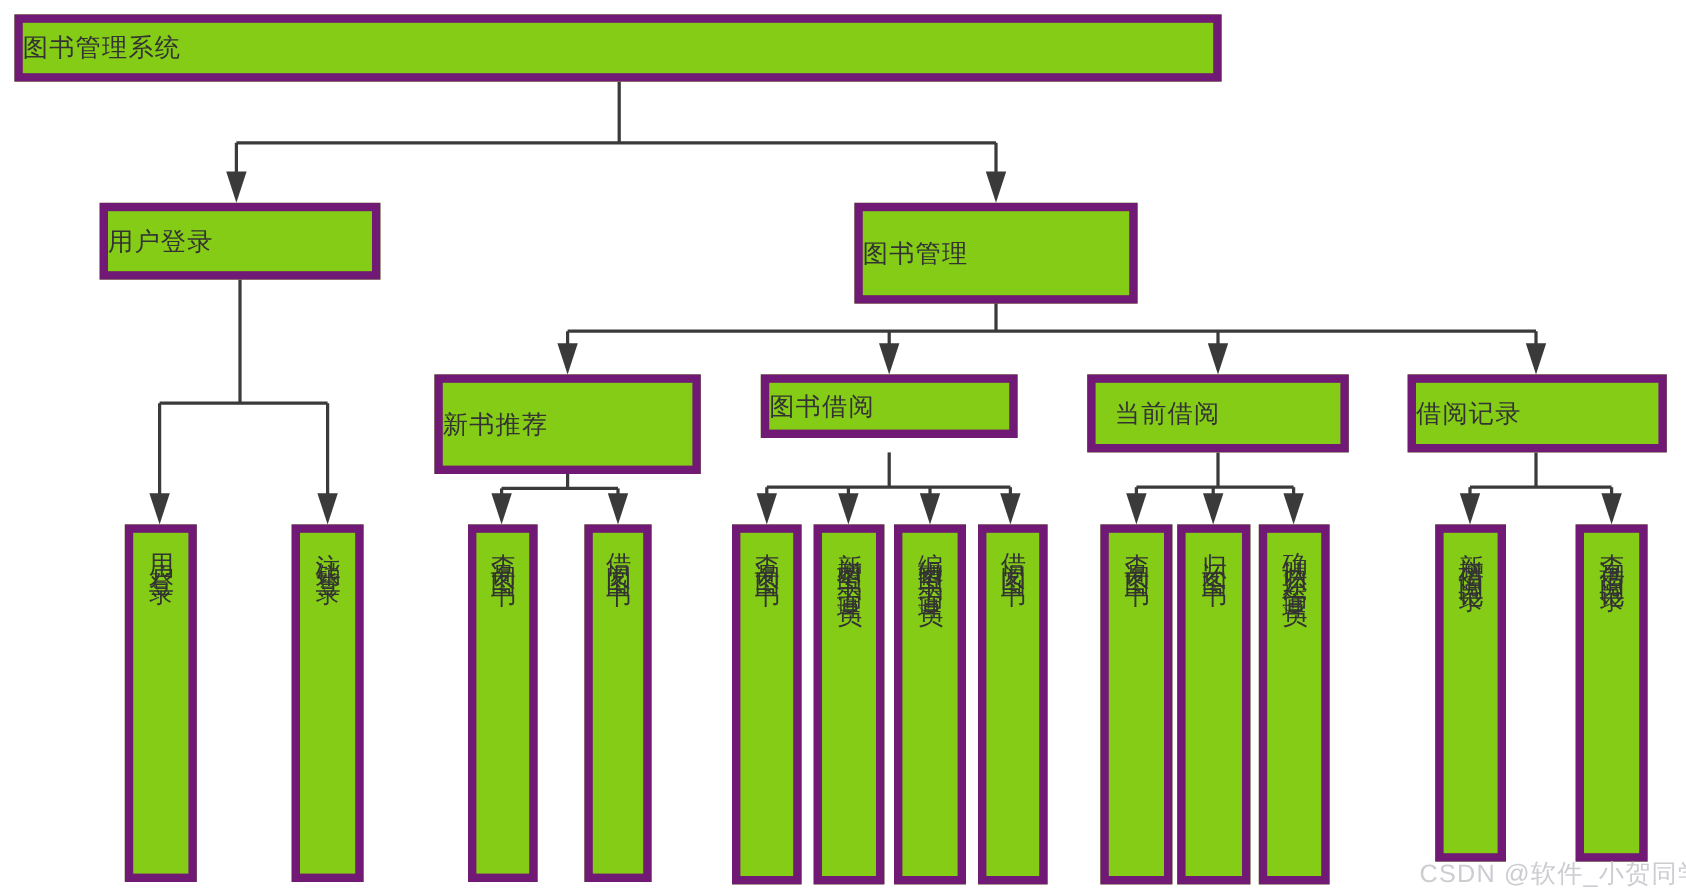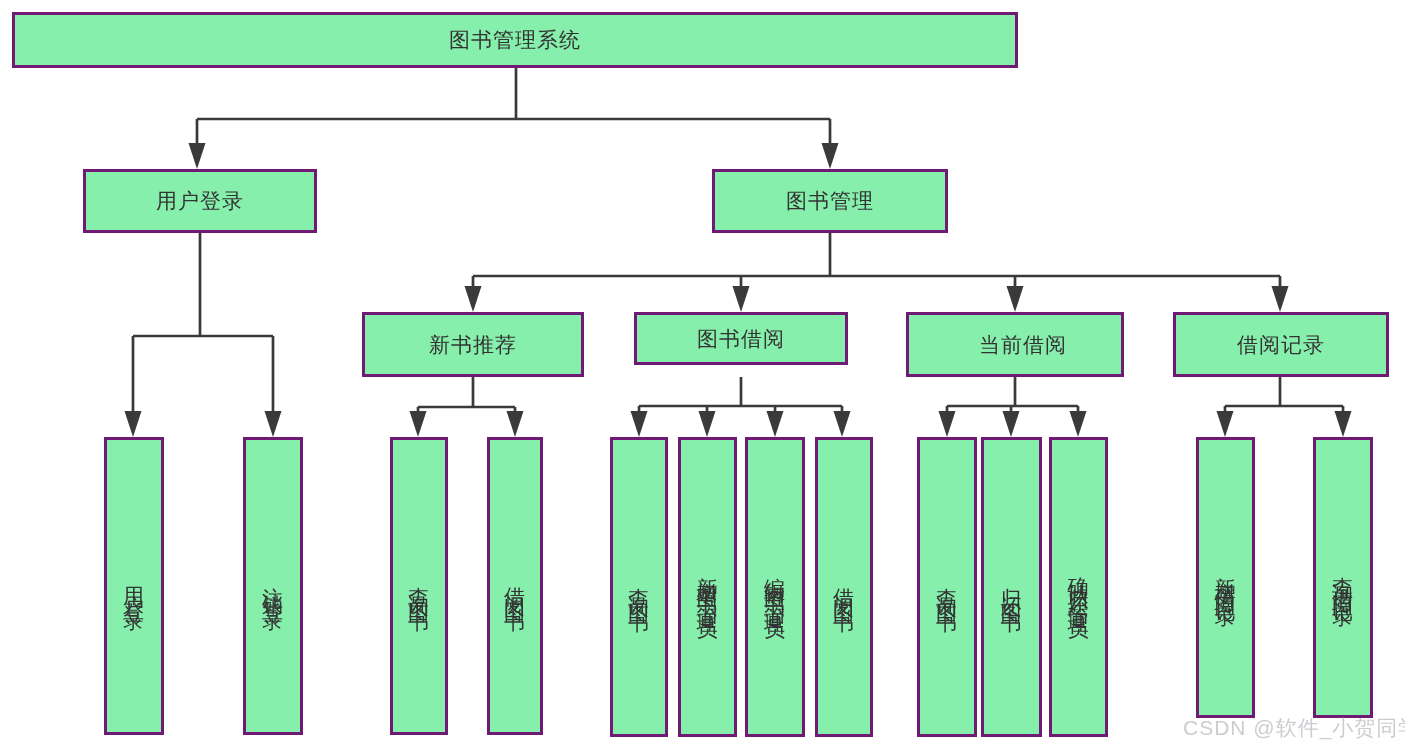--- a/index.html
+++ b/index.html
@@ -14,25 +14,24 @@
   }
   .connectors {
     position: absolute;
     left: 0; top: 0;
     width: 1405px; height: 747px;
     z-index: 1;
   }
   .box {
     position: absolute;
     box-sizing: border-box;
-    border: 3px solid #701a75;
-    background: #86efac;
+    border: 7px solid #701a75;
+    background: #84cc16;
     display: flex;
     align-items: center;
-    justify-content: center;
     z-index: 2;
   }
   .hbox {
     font-size: 21px;
     letter-spacing: 1px;
     white-space: nowrap;
   }
   .vbox {
     writing-mode: vertical-rl;
     text-orientation: mixed;
@@ -112,25 +111,25 @@
       <polygon points="1334.5,411 1351.5,411 1343,437" fill="#3a3a3a"></polygon>
     </svg>
 
   <div class="box hbox" style="left:12px; top:12px; width:1006px; height:56px;">
     <span>图书管理系统</span>
   </div>
 
   <div class="box hbox" style="left:83px; top:169px; width:234px; height:64px;">
     <span>用户登录</span>
   </div>
-  <div class="box hbox" style="left:712px; top:169px; width:236px; height:64px;">
+  <div class="box hbox" style="left:712px; top:169px; width:236px; height:84px;">
     <span>图书管理</span>
   </div>
 
-  <div class="box hbox" style="left:362px; top:312px; width:222px; height:65px;">
+  <div class="box hbox" style="left:362px; top:312px; width:222px; height:83px;">
     <span>新书推荐</span>
   </div>
   <div class="box hbox" style="left:634px; top:312px; width:214px; height:53px;">
     <span>图书借阅</span>
   </div>
   <div class="box hbox" style="left:906px; top:312px; width:218px; height:65px;padding-left:16px;">
     <span>当前借阅</span>
   </div>
   <div class="box hbox" style="left:1173px; top:312px; width:216px; height:65px;">
     <span>借阅记录</span>

